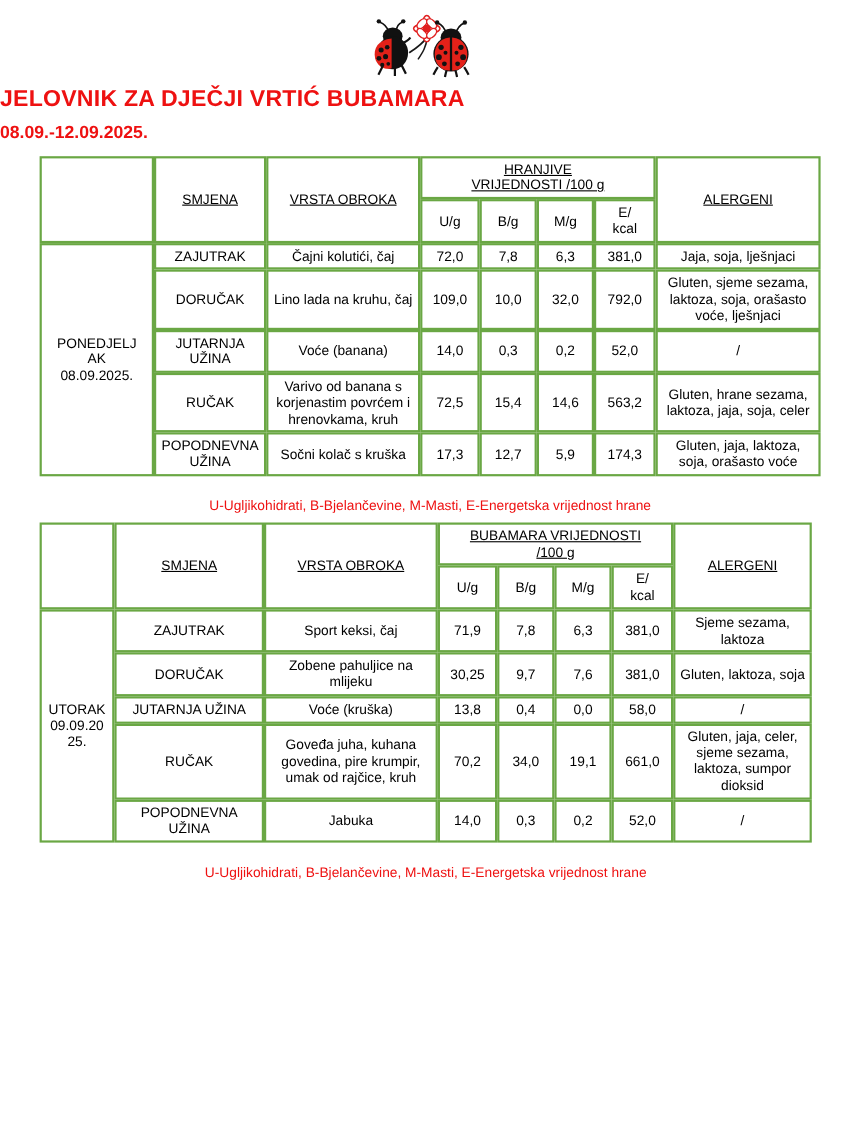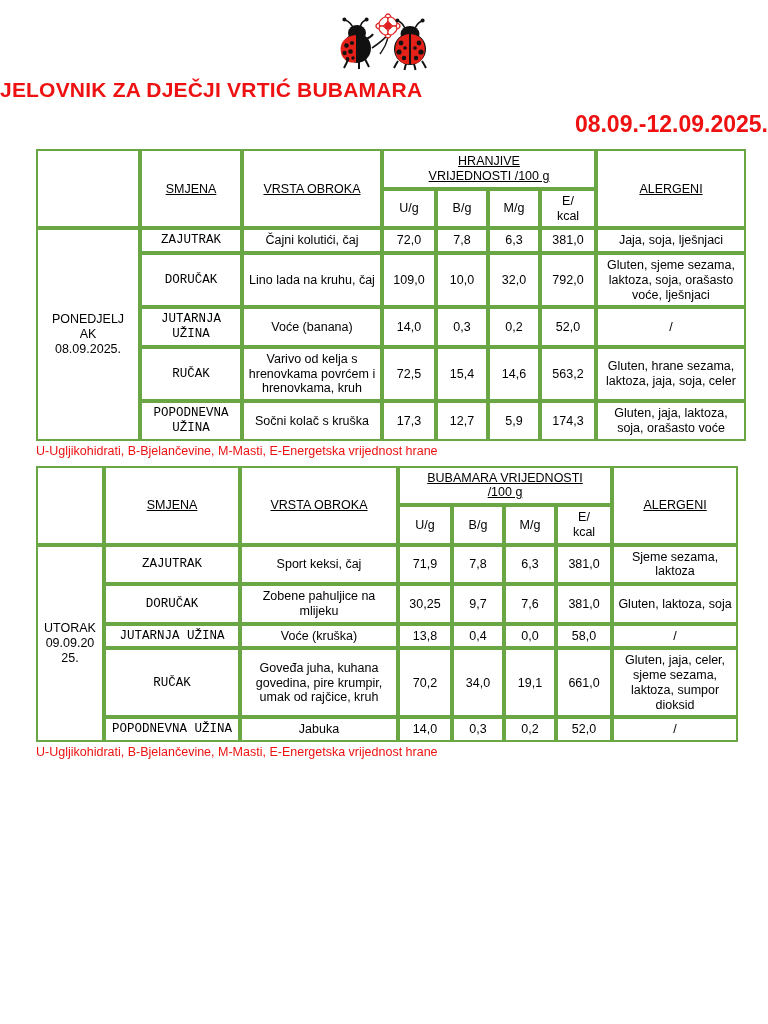--- a/index.html
+++ b/index.html
@@ -32,24 +32,24 @@
   .title-main {
     text-align: left;
     color: #ee1111;
     font-weight: bold;
     font-size: 21px;
     letter-spacing: 0.2px;
     margin-top: 6px;
     line-height: 1.1;
   }
   .title-sub {
-    text-align: right;
+    text-align: left;
     color: #ee1111;
     font-weight: bold;
-    font-size: 23px;
+    font-size: 16px;
     margin-top: 11px;
     line-height: 1.1;
   }
 
   
   .menu-table {
     border-collapse: separate;
     border-spacing: 0;
     table-layout: fixed;
     background: #ffffff;
@@ -79,36 +79,36 @@
   .cell-day {
     font-weight: bold;
     font-size: 13px;
     line-height: 1.25;
   }
   .cell-meal {
     font-weight: bold;
     color: #ee1111;
     font-size: 13px;
     line-height: 1.2;
-    font-family: Liberation Mono, monospace;
   }
   .cell-dish { font-size: 12.5px; }
   .cell-val  { font-size: 12.5px; }
   .cell-allerg { font-size: 12.5px; }
 
   
   .table1 { width: 710px; margin: 0 0 0 36px; margin-top: 12px; }
   
   .table2 { width: 702px; margin: 0 0 0 36px; margin-top: 6px; }
 
   
   .footnote {
     color: #ee1111;
     font-size: 12.5px;
-    padding-top: 3px;
+    text-align: center;
+    padding-top: 20px;
     padding-bottom: 2px;
     width: 710px;
     margin-left: 36px;
     box-sizing: border-box;
   }
   .footnote.t2 { width: 702px; }
 </style>
 </head>
 <body>
 
@@ -251,21 +251,21 @@
       <td class="cell-meal">JUTARNJA UŽINA</td>
       <td class="cell-dish">Voće (banana)</td>
       <td class="cell-val">14,0</td>
       <td class="cell-val">0,3</td>
       <td class="cell-val">0,2</td>
       <td class="cell-val">52,0</td>
       <td class="cell-allerg">/</td>
     </tr>
     <tr>
       <td class="cell-meal">RUČAK</td>
-      <td class="cell-dish">Varivo od kelja s hrenovkama povrćem i hrenovkama, kruh</td>
+      <td class="cell-dish">Varivo od banana s korjenastim povrćem i hrenovkama, kruh</td>
       <td class="cell-val">72,5</td>
       <td class="cell-val">15,4</td>
       <td class="cell-val">14,6</td>
       <td class="cell-val">563,2</td>
       <td class="cell-allerg">Gluten, hrane sezama, laktoza, jaja, soja, celer</td>
     </tr>
     <tr>
       <td class="cell-meal">POPODNEVNA UŽINA</td>
       <td class="cell-dish">Sočni kolač s kruška</td>
       <td class="cell-val">17,3</td>

